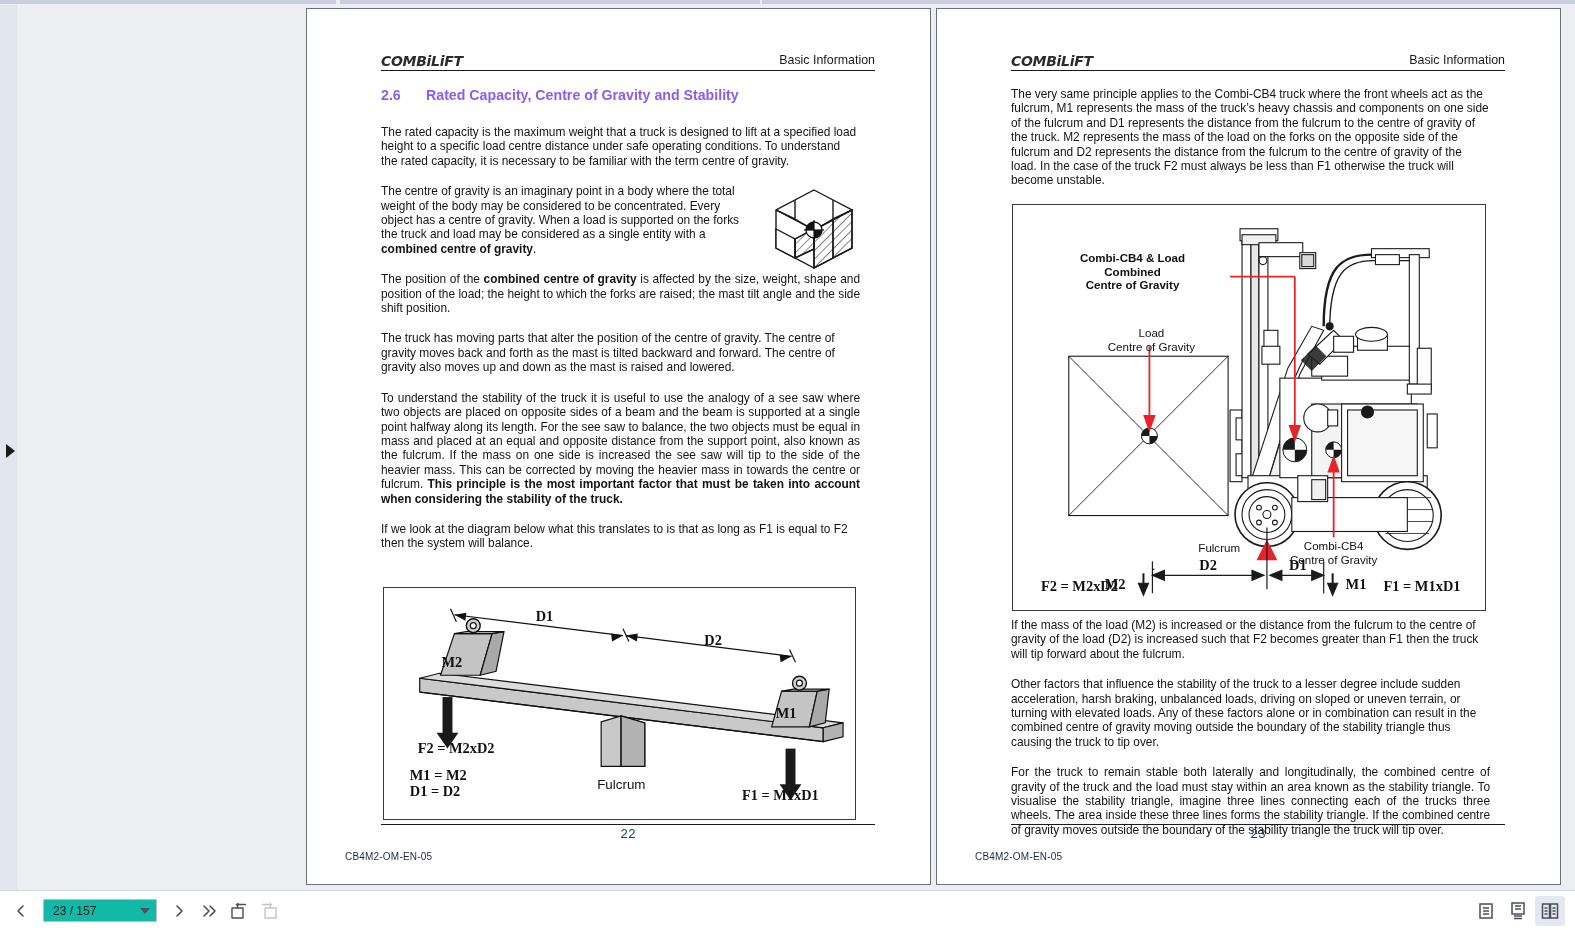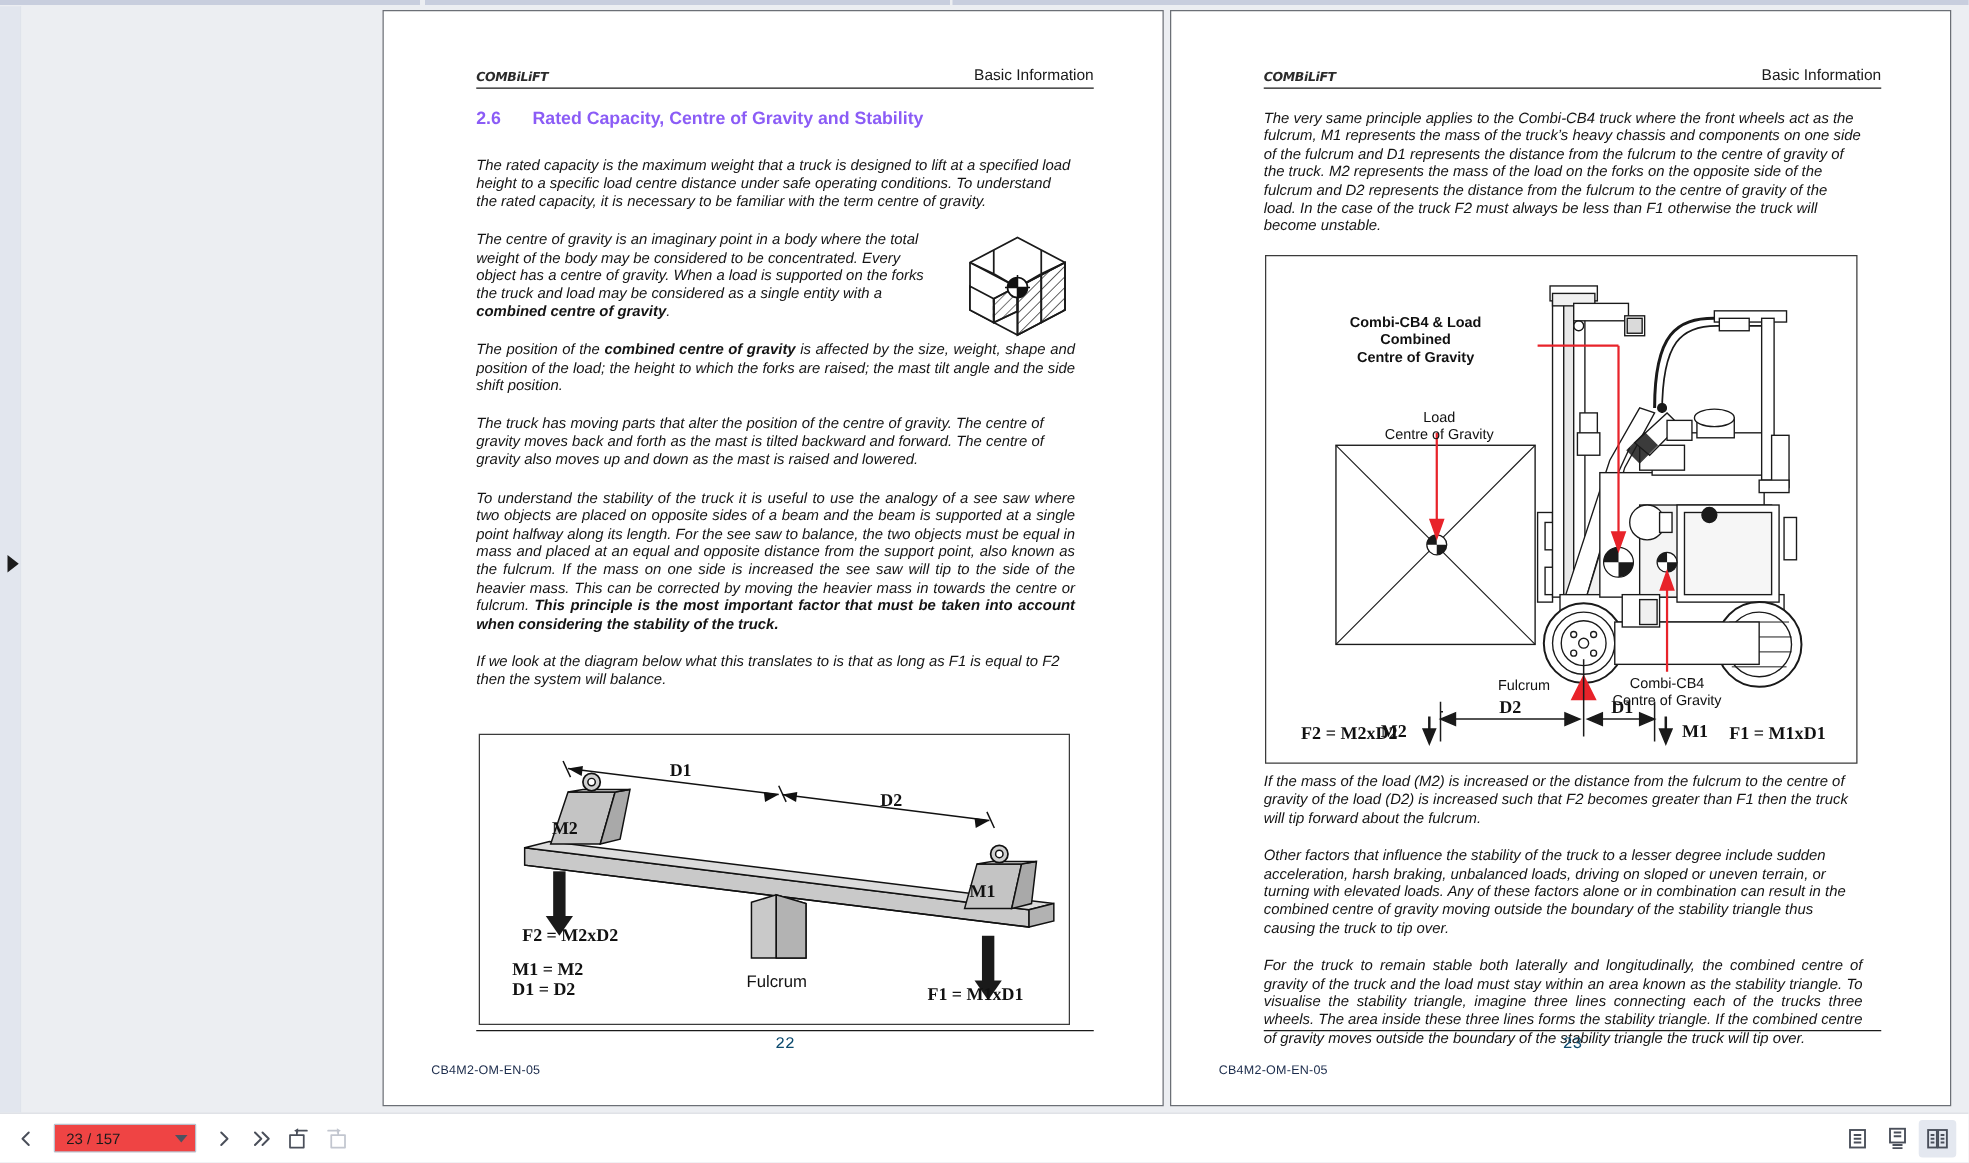--- a/index.html
+++ b/index.html
@@ -49,42 +49,42 @@
   .page-inner { position: absolute; left: 0; top: 0; right: 0; bottom: 0; }
 
   
   .doc-header {
     position: absolute; left: 74px; right: 55px; top: 38px; height: 24px;
     border-bottom: 1.6px solid #1a1a1a;
     display: flex; align-items: flex-end; justify-content: space-between;
   }
   .logo {
     font-family: "DejaVu Sans", sans-serif;
-    font-weight: bold; font-style: italic; font-size: 10px;
+    font-weight: bold; font-style: italic; font-size: 14px;
     letter-spacing: -0.3px; color: #2b2b2b; line-height: 1;
     padding-bottom: 2px; white-space: nowrap;
   }
   .header-right {
     font-size: 12.4px; color: #1a1a1a; line-height: 1; padding-bottom: 4px;
   }
 
   
   .body-col { position: absolute; left: 74px; width: 479px; }
   .page-left  .body-col { top: 78px; }
   .page-right .body-col { top: 78px; }
 
   h2.sec {
     font-size: 14.2px; font-weight: bold; color: #8b5cf6;
     margin: 0 0 22px 0; display: flex; gap: 0;
   }
   h2.sec .num { width: 45px; flex: none; }
 
   p.para {
     font-size: 11.9px; line-height: 14.4px; color: #141414;
-    margin: 0 0 16px 0; text-align: justify; font-style: italic;
+    margin: 0 0 16px 0; text-align: justify;
   }
   p.para.left-align { text-align: left; }
   p.para b { font-weight: bold; }
 
   
   .cube-float {
     float: right; width: 92px; height: 86px; margin: 2px 0 0 14px; shape-margin: 6px;
   }
 
   
@@ -119,21 +119,21 @@
     border: none; background: transparent; cursor: pointer; color: #4a4f5a;
     border-radius: 3px; padding: 0;
   }
   .tb-btn.disabled { color: #c2c6cf; cursor: default; }
   .tb-btn.active { background: #e4e8f0; }
   .tb-btn svg { display: block; }
 
   .page-select {
     display: flex; align-items: center; justify-content: space-between;
     width: 114px; height: 23px; margin: 0 7px;
-    border: 1px solid #b9c0cc; background: #ef4444; border-radius: 1px;
+    border: 1px solid #b9c0cc; background: #14b8a6; border-radius: 1px;
     font-size: 12px; color: #1b1b1b; padding: 0 6px 0 9px; cursor: pointer;
     font-family: "Liberation Sans", sans-serif;
   }
   .page-select .caret {
     width: 0; height: 0;
     border-left: 5px solid transparent; border-right: 5px solid transparent;
     border-top: 6px solid #4c5260;
   }
 
   .chev { display: block; }

